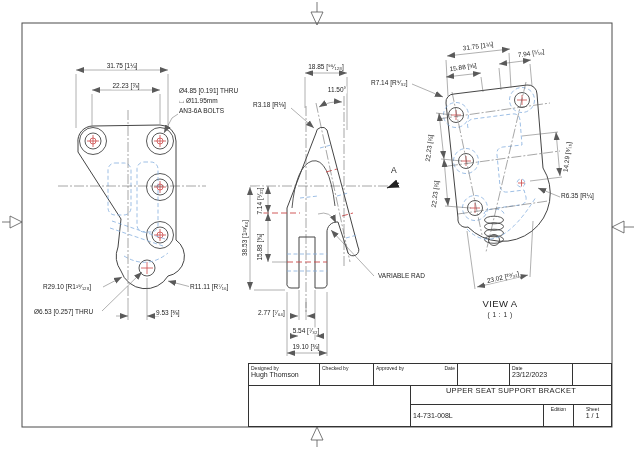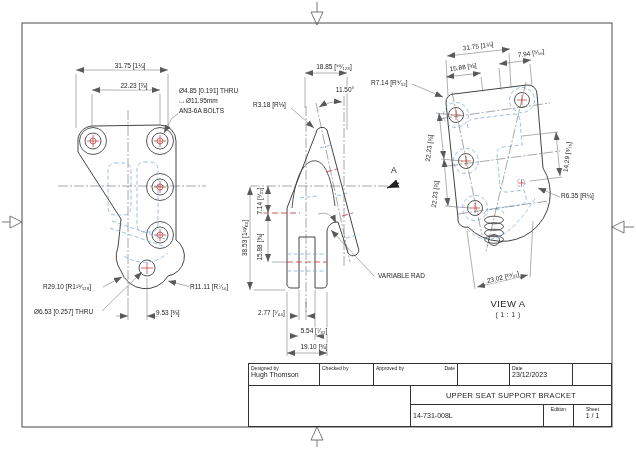--- a/index.html
+++ b/index.html
@@ -11,21 +11,21 @@
   .o2 {stroke:#454545;stroke-width:.9;fill:none;}
   .h  {stroke:#85aede;stroke-width:.8;fill:none;stroke-dasharray:4 2.5;}
   .r  {stroke:#cc4747;stroke-width:.9;fill:none;stroke-dasharray:6 3;}
   .rc {stroke:#cc4747;stroke-width:.8;fill:none;}
   .c  {stroke:#5d5d5d;stroke-width:.55;fill:none;stroke-dasharray:10 2 2 2;}
   .d  {stroke:#6e6e6e;stroke-width:.55;fill:none;}
   .mk {stroke:#555;stroke-width:.8;fill:none;}
   .frame{stroke:#4a4a4a;stroke-width:1;fill:none;}
   
   .lb{position:absolute;font-size:6.5px;line-height:1.1;white-space:nowrap;background:#fff;padding:0 1px;}
-  .lbc{transform:translate(-50%,-50%);margin-left:8px;}
+  .lbc{transform:translate(-50%,-50%);}
   .r90{transform:translate(-50%,-50%) rotate(-90deg);}
   .r8{transform:translate(-50%,-50%) rotate(-8deg);}
   .r13{transform:translate(-50%,-50%) rotate(-13deg);}
   .r83{transform:translate(-50%,-50%) rotate(-83deg);}
   .note{line-height:10px;}
   .viewtitle{font-size:9.5px;letter-spacing:.4px;}
   .viewscale{font-size:6.5px;letter-spacing:.5px;}
   .alabel{font-size:8.5px;}
   
   #tb{position:absolute;left:248px;top:363px;width:364px;height:64px;border:1px solid #333;box-sizing:border-box;background:#fff;}
@@ -224,21 +224,21 @@
     </div>
     <div class="cell" style="left:209px;top:0;width:52px;height:22px;border-right:1px solid #333;border-bottom:1px solid #333"></div>
     <div class="cell" style="left:261px;top:0;width:63px;height:22px;border-right:1px solid #333;border-bottom:1px solid #333">
       <div class="sl">Date</div>
       <div class="val">23/12/2023</div>
     </div>
     <div class="cell" style="left:324px;top:0;width:38px;height:22px;border-bottom:1px solid #333"></div>
 
     <div class="cell" style="left:0;top:22px;width:162px;height:40px;border-right:1px solid #333"></div>
 
-    <div class="cell" style="left:162px;top:22px;width:200px;height:19px;border-bottom:1px solid #333;display:flex;align-items:center;justify-content:center">
+    <div class="cell" style="left:162px;top:22px;width:200px;height:19px;border-bottom:1px solid #333;display:flex;justify-content:center">
       <div style="font-size:7.5px;letter-spacing:.3px">UPPER SEAT SUPPORT BRACKET</div>
     </div>
 
     <div class="cell" style="left:162px;top:41px;width:133px;height:21px;border-right:1px solid #333;display:flex;align-items:center">
       <div class="val">14-731-008L</div>
     </div>
     <div class="cell" style="left:295px;top:41px;width:30px;height:21px;border-right:1px solid #333;text-align:center">
       <div class="sl" style="padding:1px 0 0 0">Edition</div>
     </div>
     <div class="cell" style="left:325px;top:41px;width:37px;height:21px;text-align:center">

